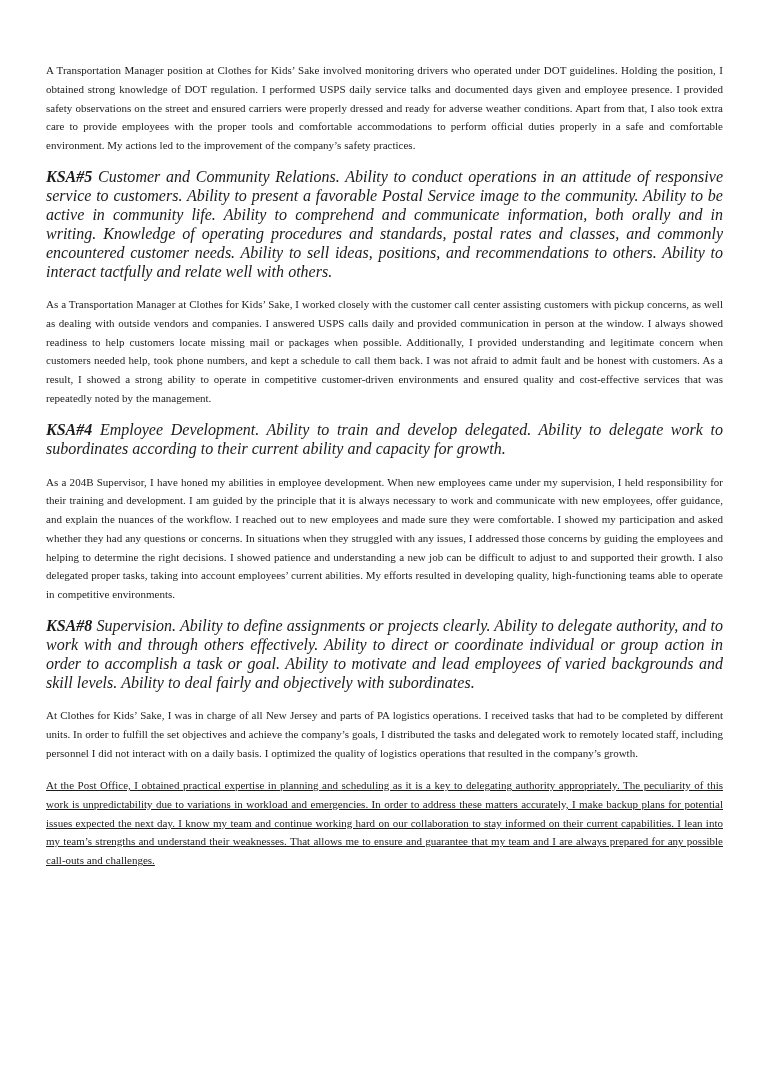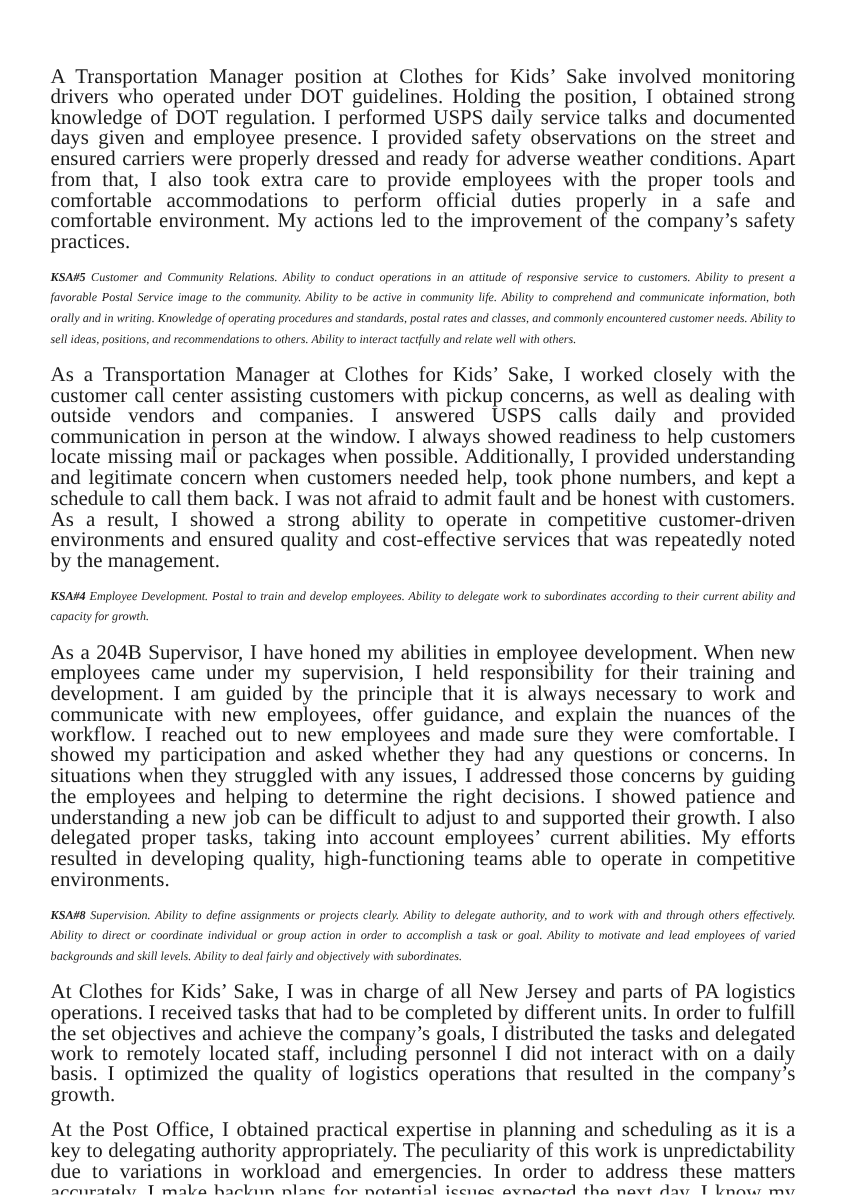--- a/index.html
+++ b/index.html
@@ -24,34 +24,35 @@
     box-sizing: border-box;
   }
   .text-column {
     position: absolute;
     left: 46px;
     top: 61px;
     width: 677px;
   }
   p.para {
     margin: 0 0 13.5px 0;
-    font-size: 19px;
+    font-size: 11px;
     line-height: 18.75px;
     text-align: justify;
     text-justify: inter-word;
     letter-spacing: 0.01px;
     word-spacing: 0.1px;
     hyphens: none;
   }
   p.para:last-child {
     margin-bottom: 0;
+    text-decoration: underline;
   }
   p.ksa {
     font-style: italic;
-    font-size: 11px;
+    font-size: 16px;
     line-height: 18.9px;
   }
   p.ksa .ksa-tag {
     font-weight: bold;
     font-style: italic;
   }
   .body-text {
     font-style: normal;
   }
 </style>
@@ -60,21 +61,21 @@
 
 <div class="page">
   <div class="text-column">
 
     <p class="para body-text">A Transportation Manager position at Clothes for Kids’ Sake involved monitoring drivers who operated under DOT guidelines. Holding the position, I obtained strong knowledge of DOT regulation. I performed USPS daily service talks and documented days given and employee presence. I provided safety observations on the street and ensured carriers were properly dressed and ready for adverse weather conditions. Apart from that, I also took extra care to provide employees with the proper tools and comfortable accommodations to perform official duties properly in a safe and comfortable environment. My actions led to the improvement of the company’s safety practices.</p>
 
     <p class="para ksa"><span class="ksa-tag">KSA#5</span><span> Customer and Community Relations. Ability to conduct operations in an attitude of responsive service to customers. Ability to present a favorable Postal Service image to the community. Ability to be active in community life. Ability to comprehend and communicate information, both orally and in writing. Knowledge of operating procedures and standards, postal rates and classes, and commonly encountered customer needs. Ability to sell ideas, positions, and recommendations to others. Ability to interact tactfully and relate well with others.</span></p>
 
     <p class="para body-text">As a Transportation Manager at Clothes for Kids’ Sake, I worked closely with the customer call center assisting customers with pickup concerns, as well as dealing with outside vendors and companies. I answered USPS calls daily and provided communication in person at the window. I always showed readiness to help customers locate missing mail or packages when possible. Additionally, I provided understanding and legitimate concern when customers needed help, took phone numbers, and kept a schedule to call them back. I was not afraid to admit fault and be honest with customers. As a result, I showed a strong ability to operate in competitive customer-driven environments and ensured quality and cost-effective services that was repeatedly noted by the management.</p>
 
-    <p class="para ksa"><span class="ksa-tag">KSA#4</span><span> Employee Development. Postal to train and develop employees. Ability to delegate work to subordinates according to their current ability and capacity for growth.</span></p>
+    <p class="para ksa"><span class="ksa-tag">KSA#4</span><span> Employee Development. Ability to train and develop delegated. Ability to delegate work to subordinates according to their current ability and capacity for growth.</span></p>
 
     <p class="para body-text">As a 204B Supervisor, I have honed my abilities in employee development. When new employees came under my supervision, I held responsibility for their training and development. I am guided by the principle that it is always necessary to work and communicate with new employees, offer guidance, and explain the nuances of the workflow. I reached out to new employees and made sure they were comfortable. I showed my participation and asked whether they had any questions or concerns. In situations when they struggled with any issues, I addressed those concerns by guiding the employees and helping to determine the right decisions. I showed patience and understanding a new job can be difficult to adjust to and supported their growth. I also delegated proper tasks, taking into account employees’ current abilities. My efforts resulted in developing quality, high-functioning teams able to operate in competitive environments.</p>
 
     <p class="para ksa"><span class="ksa-tag">KSA#8</span><span> Supervision. Ability to define assignments or projects clearly. Ability to delegate authority, and to work with and through others effectively. Ability to direct or coordinate individual or group action in order to accomplish a task or goal. Ability to motivate and lead employees of varied backgrounds and skill levels. Ability to deal fairly and objectively with subordinates.</span></p>
 
     <p class="para body-text">At Clothes for Kids’ Sake, I was in charge of all New Jersey and parts of PA logistics operations. I received tasks that had to be completed by different units. In order to fulfill the set objectives and achieve the company’s goals, I distributed the tasks and delegated work to remotely located staff, including personnel I did not interact with on a daily basis. I optimized the quality of logistics operations that resulted in the company’s growth.</p>
 
     <p class="para body-text">At the Post Office, I obtained practical expertise in planning and scheduling as it is a key to delegating authority appropriately. The peculiarity of this work is unpredictability due to variations in workload and emergencies. In order to address these matters accurately, I make backup plans for potential issues expected the next day. I know my team and continue working hard on our collaboration to stay informed on their current capabilities. I lean into my team’s strengths and understand their weaknesses. That allows me to ensure and guarantee that my team and I are always prepared for any possible call-outs and challenges.</p>
 
   </div>

